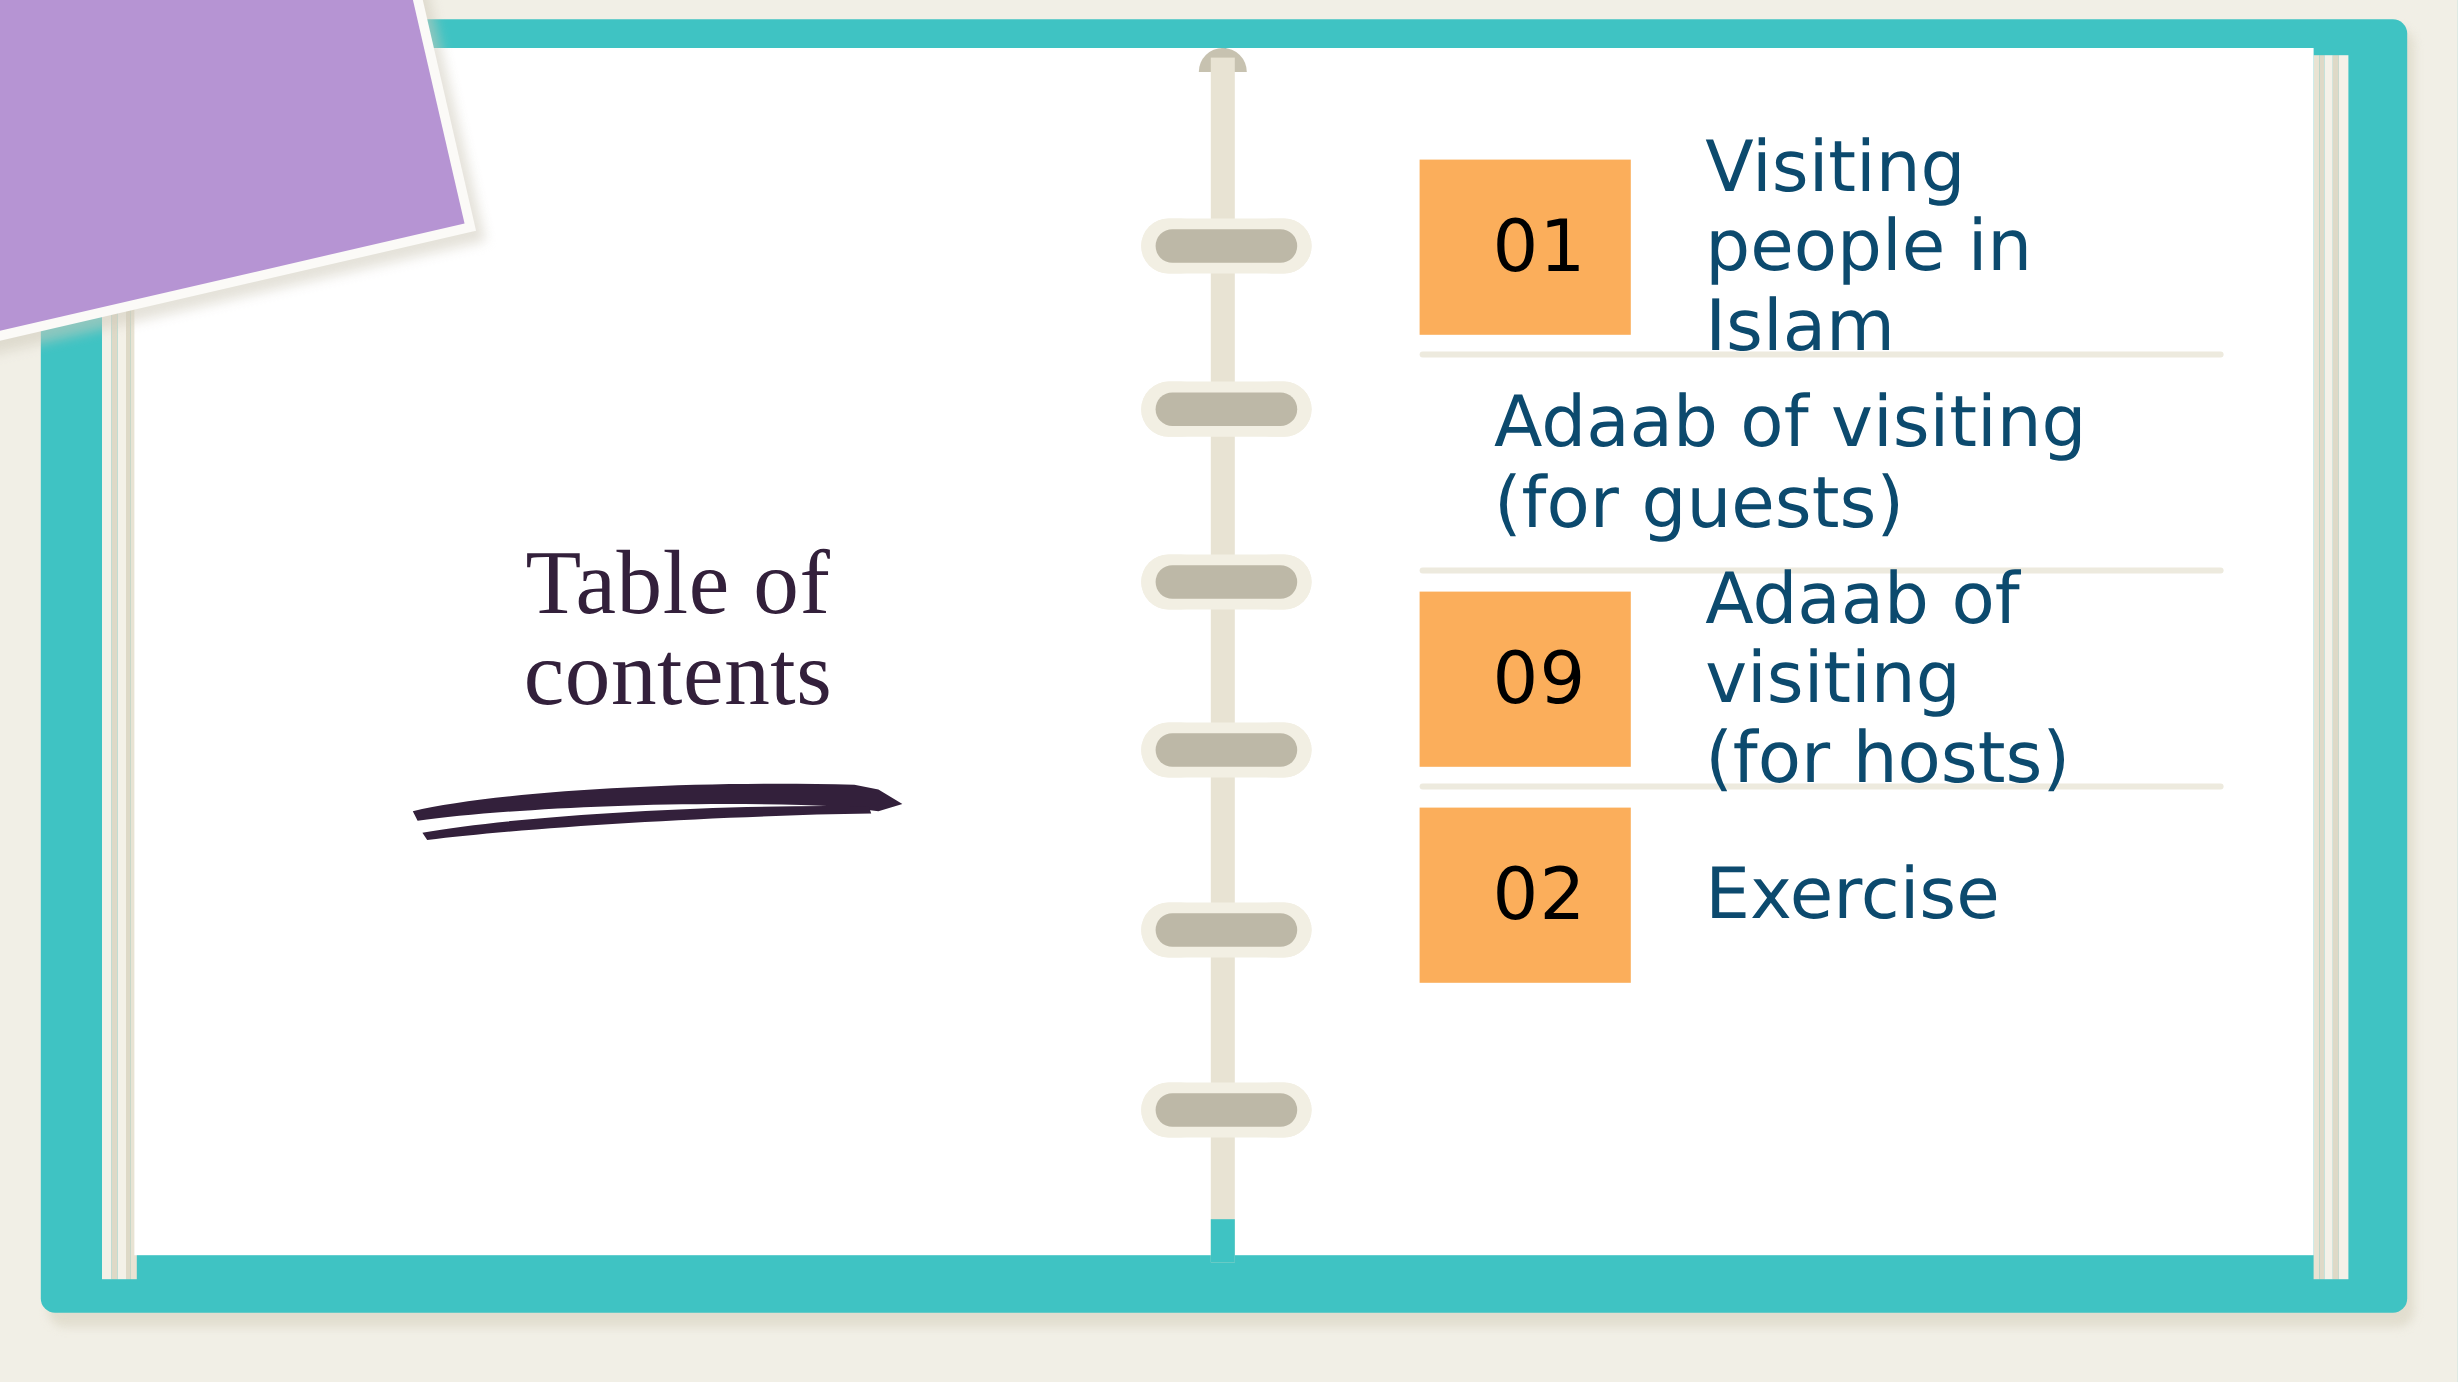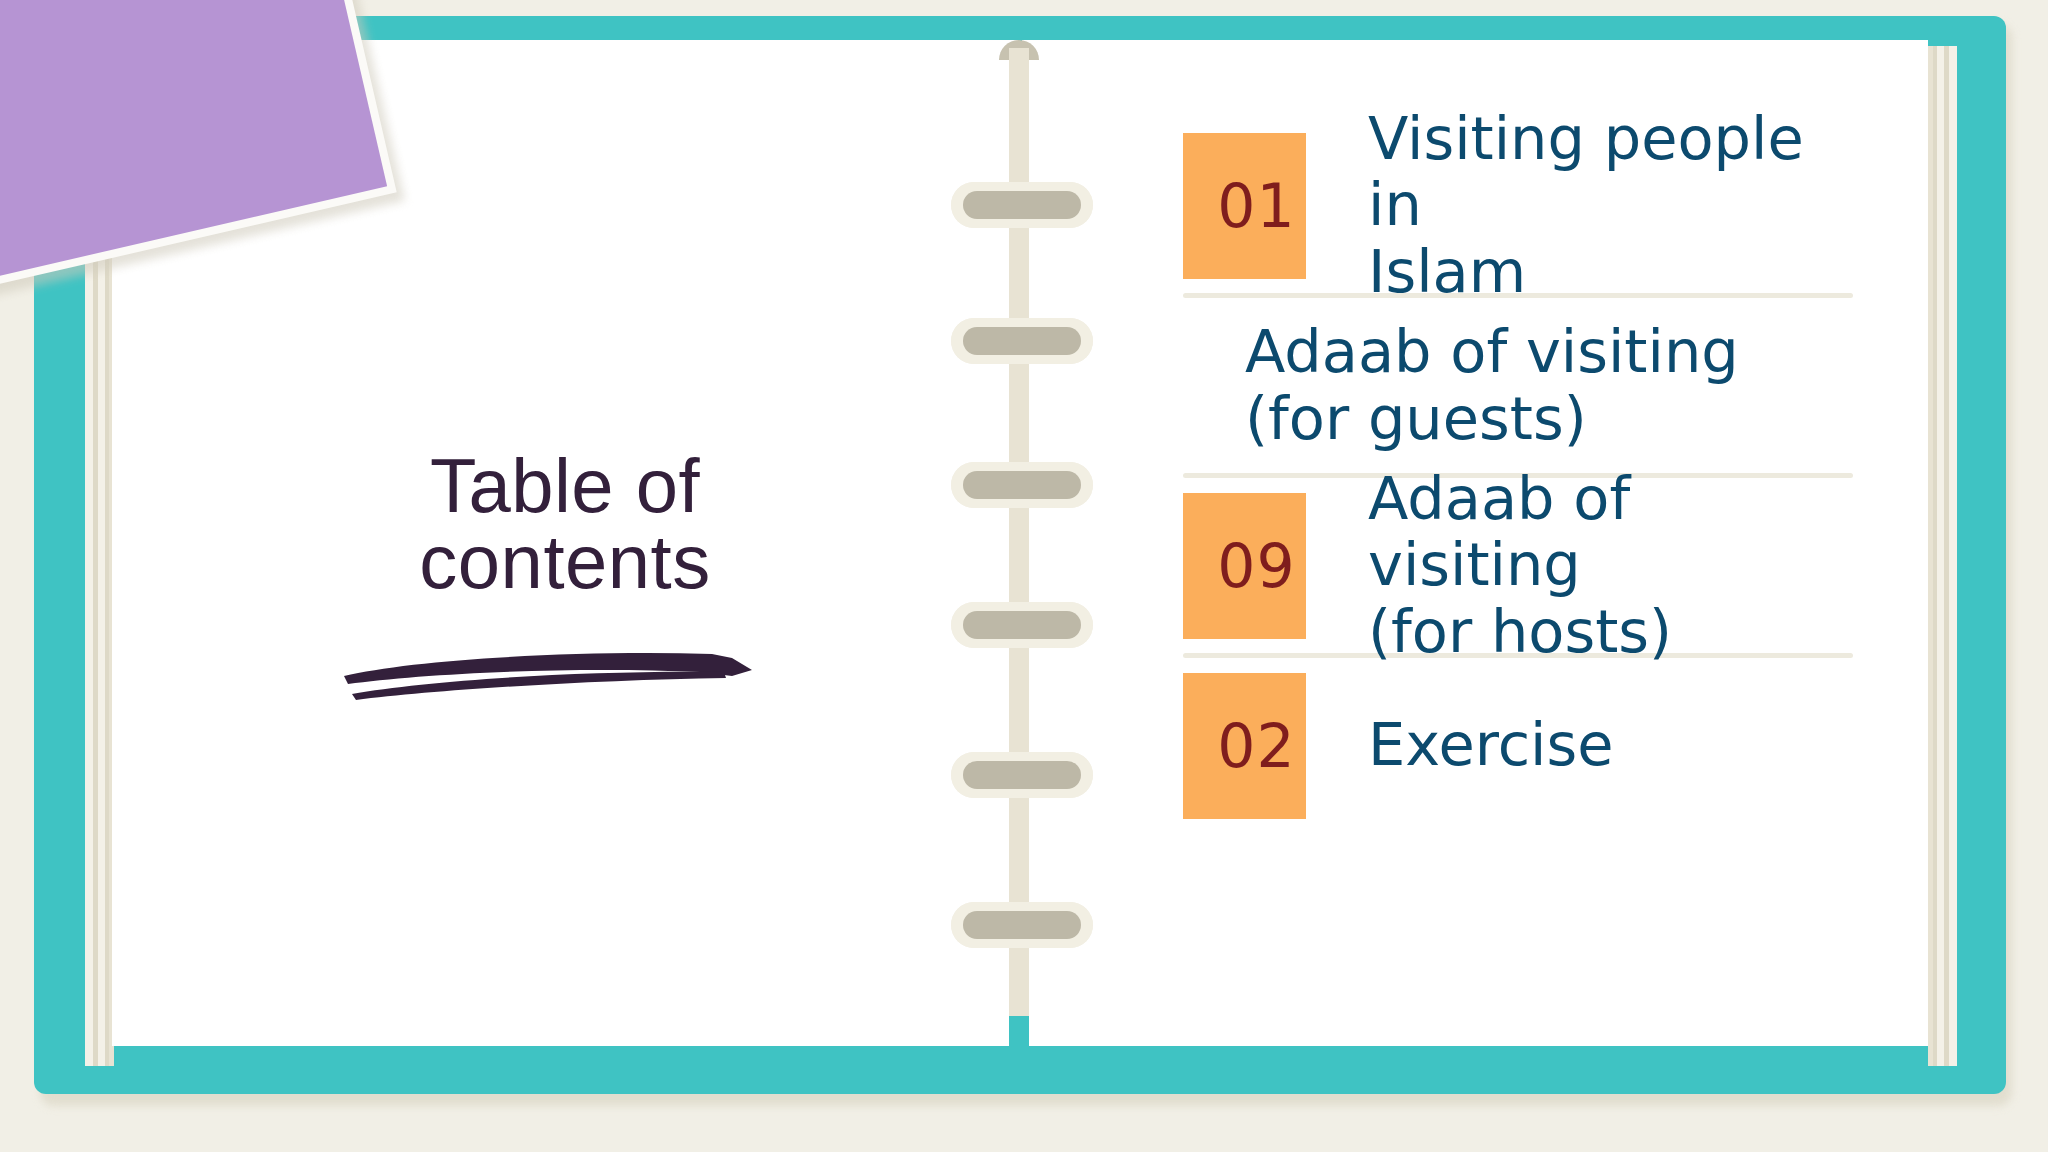--- a/index.html
+++ b/index.html
@@ -103,21 +103,21 @@
     background:#BDB8A7;
     border-radius:14px;
   }
 
   
   .toc-title{
     position:absolute;
     left:270px; top:448px;
     width:590px;
     text-align:center;
-    font-family:Liberation Sans, sans-serif;
+    font-family:Liberation Serif, serif;
     font-size:76px;
     font-weight:400;
     line-height:1.0;
     color:#33203B;
     letter-spacing:0.5px;
   }
   .toc-title .l2{ display:block; }
   .swoosh{
     position:absolute;
     left:340px; top:636px;
@@ -130,28 +130,28 @@
     left:1183px; top:118px;
     width:670px;
   }
   .toc-row{
     display:flex;
     align-items:center;
     height:175px;
   }
   .num-box{
     flex:0 0 auto;
-    width:123px; height:146px;
+    width:176px; height:146px;
     background:#FBAE5B;
     display:flex;
     align-items:center;
     justify-content:center;
     font-size:60px;
     font-weight:400;
-    color:#7f1d1d;
+    color:#000000;
     letter-spacing:1px;
     font-family:"DejaVu Sans", sans-serif;
     padding-left:24px;
   }
   .row-label{
     margin-left:62px;
     font-size:59px;
     line-height:1.12;
     color:#0c4a6e;
     font-weight:400;

